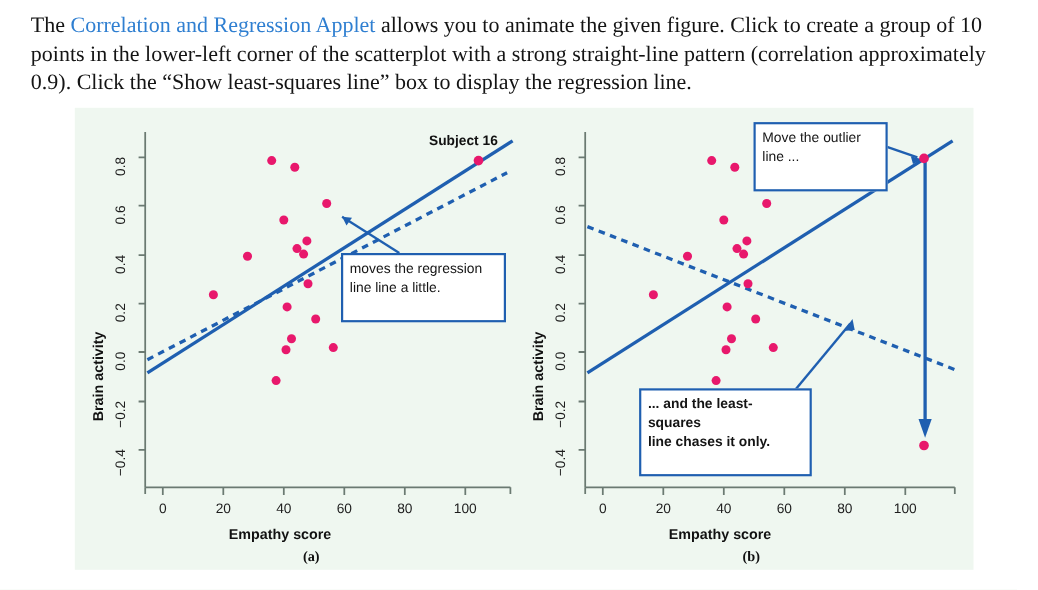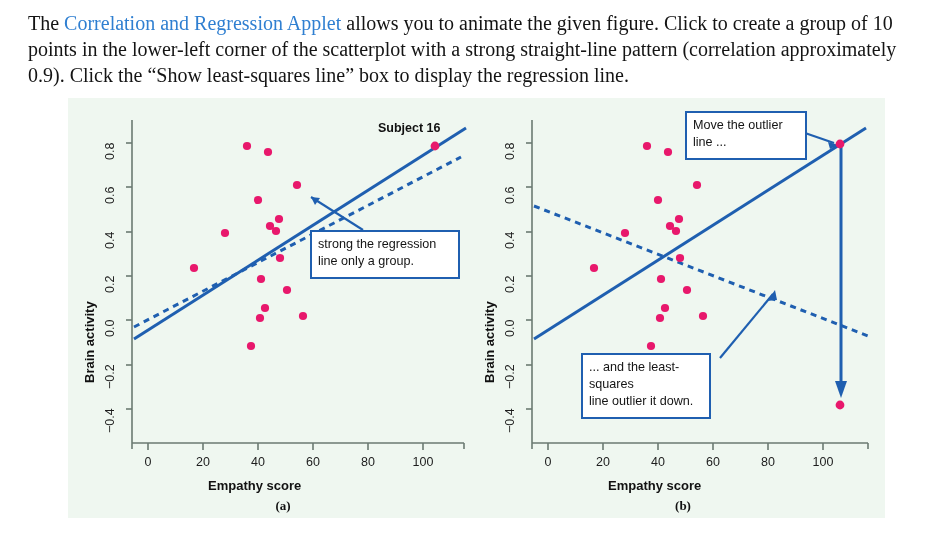--- a/index.html
+++ b/index.html
@@ -63,21 +63,21 @@
     font-family:"Liberation Sans", sans-serif;
     font-size:12.5px;font-weight:bold;color:#111;
     white-space:nowrap;
   }
   .callout{
     position:absolute;
     background:#ffffff;
     border:2px solid #1f5fb0;
     font-family:"Liberation Sans", sans-serif;
     font-size:12.6px;line-height:17px;color:#141414;
-    padding:4px 6px 7px 6px;
+    padding:4px 6px 21px 6px;
     box-sizing:border-box;
     z-index:6;
   }
 </style>
 </head>
 <body>
 
 <div id="intro"><span>The </span><span class="applet-link" style="color: rgb(47, 127, 209);">Correlation and Regression Applet</span><span> allows you to animate the given figure. Click to create a group of 10 points in the lower-left corner of the scatterplot with a strong straight-line pattern (correlation approximately 0.9). Click the “Show least-squares line” box to display the regression line.</span></div>
 
 <div id="figure-panel" style="background: rgb(239, 247, 240);">
@@ -146,25 +146,25 @@
     <div class="xtick" style="left:66px;top:357px;width:28px;">0</div>
     <div class="xtick" style="left:121px;top:357px;width:28px;">20</div>
     <div class="xtick" style="left:176px;top:357px;width:28px;">40</div>
     <div class="xtick" style="left:231px;top:357px;width:28px;">60</div>
     <div class="xtick" style="left:286px;top:357px;width:28px;">80</div>
     <div class="xtick" style="left:341px;top:357px;width:28px;">100</div>
 
     <div class="xlabel" style="left:140px;top:380px;width:150px;">Empathy score</div>
     <div class="subcap" style="left:165px;top:400px;width:100px;">(a)</div>
 
-    <div class="pointlabel" style="left:310px;top:23px;text-align:center;">Subject 16</div>
+    <div class="pointlabel" style="left:322px;top:23px;text-align:center;">Subject 16</div>
 
     <div class="callout" style="left:242px;top:132px;width:150px;">
-      <div>strong the regression</div>
-      <div>line only a group.</div>
+      <div>moves the regression</div>
+      <div>line line a little.</div>
     </div>
   </div>
 
   <div class="chart" id="chart-b">
     <svg width="408" height="420">
 
       <line x1="64" y1="22" x2="64" y2="345" stroke="#6b7a72" stroke-width="1.6"></line>
       <line x1="58" y1="45" x2="64" y2="45" stroke="#6b7a72" stroke-width="1.6"></line>
       <line x1="58" y1="89" x2="64" y2="89" stroke="#6b7a72" stroke-width="1.6"></line>
       <line x1="58" y1="134" x2="64" y2="134" stroke="#6b7a72" stroke-width="1.6"></line>
@@ -235,19 +235,19 @@
     <div class="xtick" style="left:341px;top:357px;width:28px;">100</div>
 
     <div class="xlabel" style="left:140px;top:380px;width:150px;">Empathy score</div>
     <div class="subcap" style="left:165px;top:400px;width:100px;">(b)</div>
 
     <div class="callout" style="left:217px;top:13px;width:122px;">
       <div>Move the outlier</div>
       <div>line ...</div>
     </div>
 
-    <div class="callout" style="left:113px;top:255px;width:130px;">
+    <div class="callout" style="left:113px;top:255px;width:157px;font-weight:bold;">
       <div>... and the least-squares</div>
-      <div>line outlier it down.</div>
+      <div>line chases it only.</div>
     </div>
   </div>
 
 </div>
 
 </body></html>

